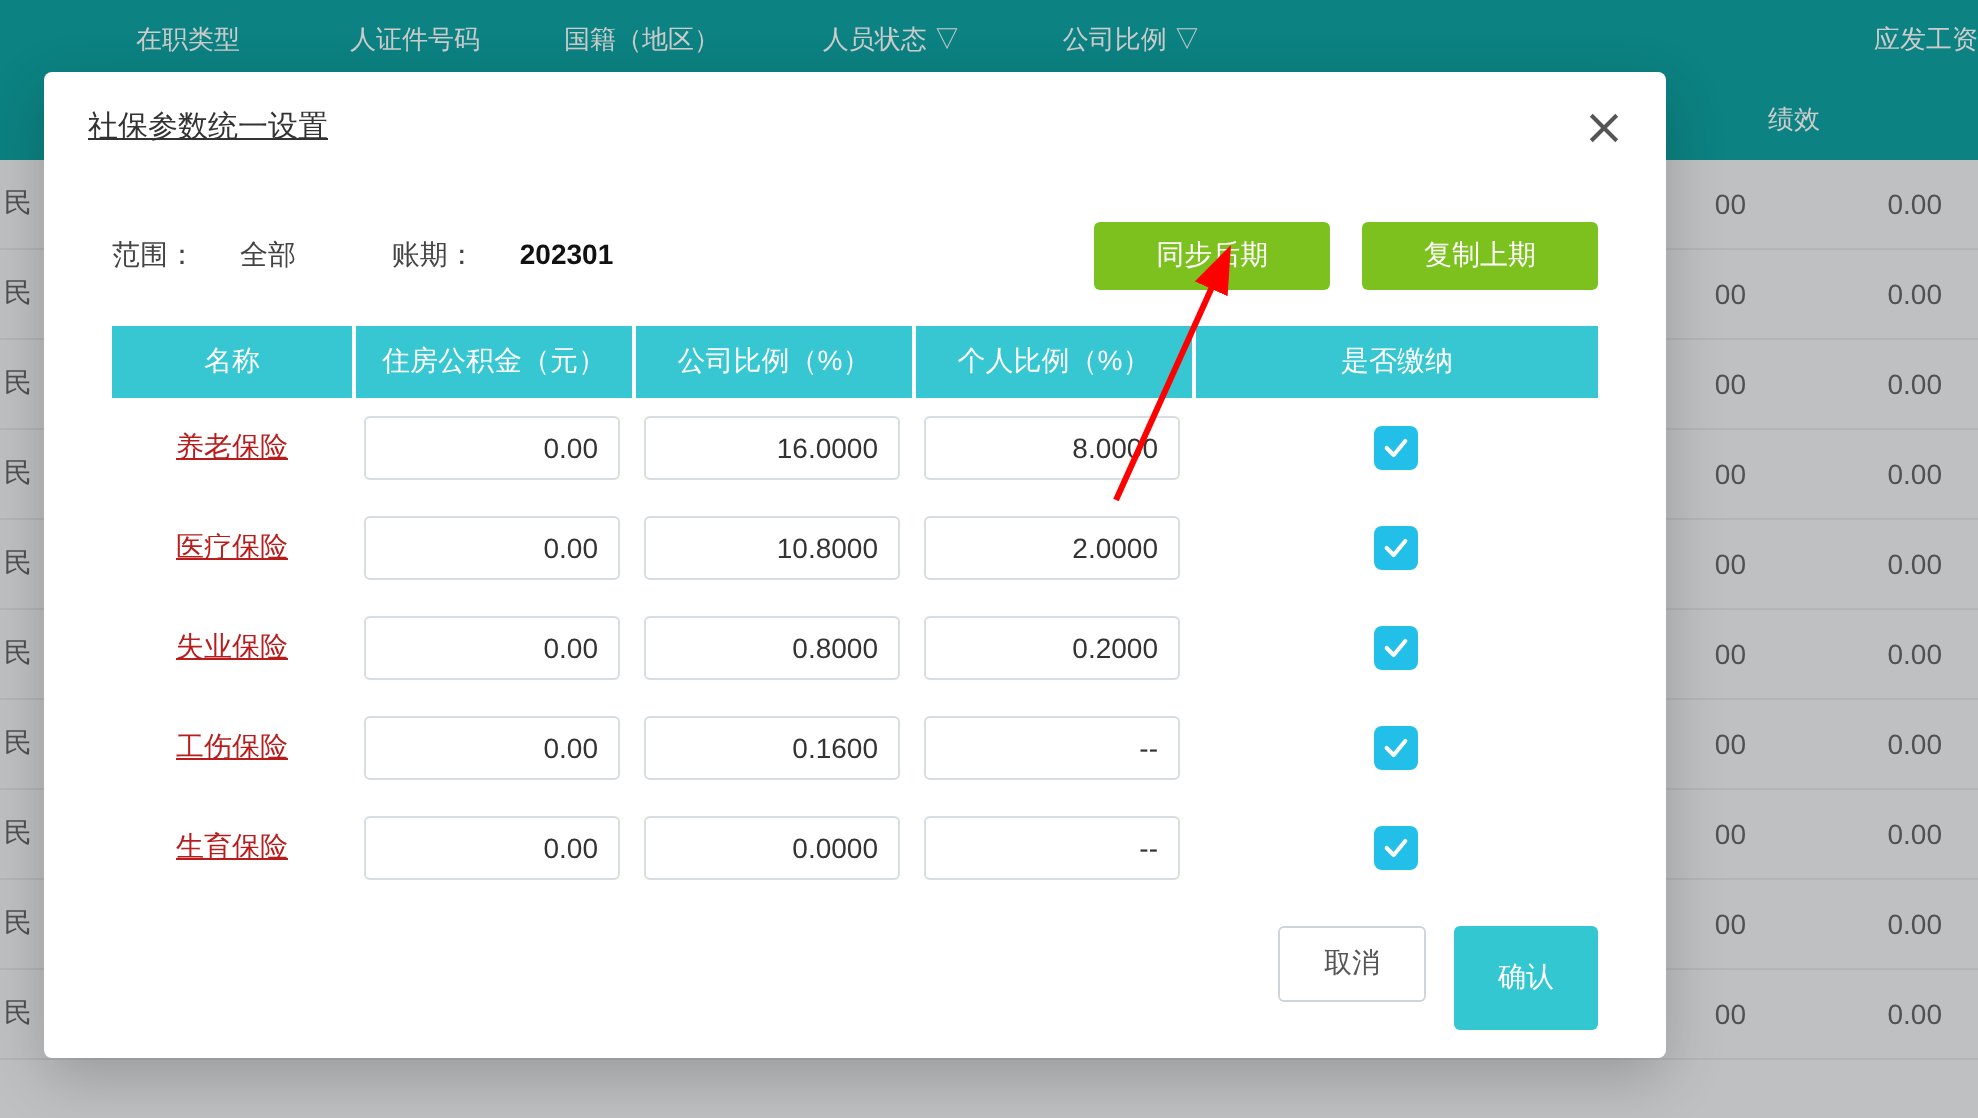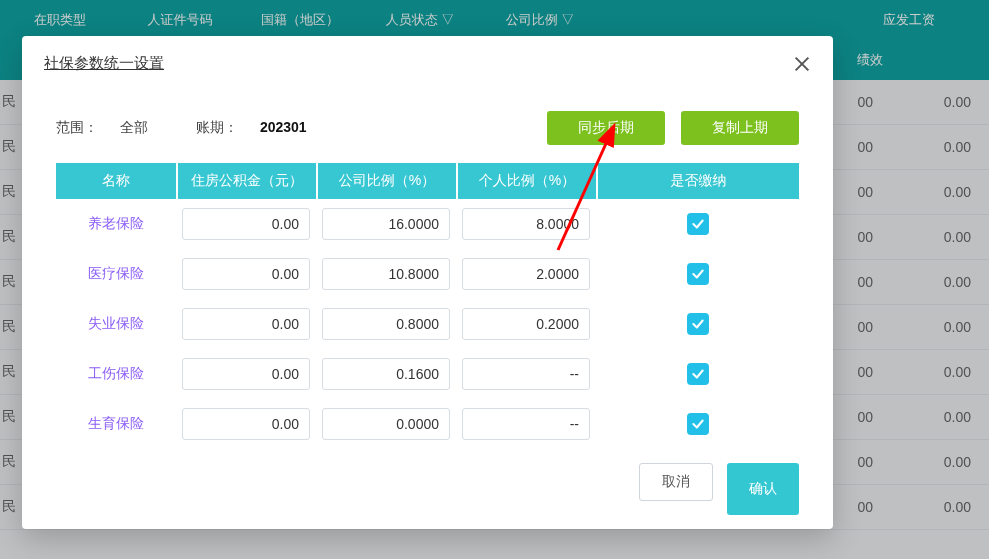--- a/index.html
+++ b/index.html
@@ -2,21 +2,21 @@
 <html><head>
 <meta charset="utf-8">
 <style>
   html,body{margin:0;padding:0;font-family:"Microsoft YaHei","Helvetica Neue",Arial,sans-serif;font-size:14px;color:#333;}
   body{width:989px;height:559px;overflow:hidden;position:relative;}
 
   
   .bg{position:absolute;inset:0;background:#eef1f3;}
   .bg-head{display:flex;align-items:center;height:40px;background:#0fa3a3;color:#fff;font-size:13px;}
   .bg-head2{display:flex;align-items:center;height:40px;background:#0fa3a3;color:#fff;font-size:13px;}
-  .bg-head .cell, .bg-head2 .cell{flex:1;text-align:center;white-space:nowrap;overflow:hidden;}
+  .bg-head .cell, .bg-head2 .cell{flex:1;text-align:right;white-space:nowrap;overflow:hidden;}
   .bg-head .cell.small{flex:0 0 120px;}
   .bg-head .cell.r{flex:0 0 160px;}
   .bg-head2 .cell{color:#fff;}
   .bg-rows{padding-top:0;}
   .bg-row{display:flex;align-items:center;height:44px;border-bottom:1px solid #dfe4e8;color:#666;}
   .bg-row .c-name{flex:0 0 18px;overflow:hidden;padding-left:2px;}
   .bg-row .c-sp{flex:1;}
   .bg-row .c-num{flex:0 0 82px;text-align:right;padding-right:18px;}
   .bg-row .c-num2{flex:0 0 80px;text-align:right;padding-right:18px;}
   .bg-mask{position:absolute;inset:0;background:rgba(0,0,0,.2);}
@@ -34,21 +34,21 @@
   .meta-row{display:flex;align-items:center;justify-content:space-between;margin:20px 0 18px;}
   .meta-left{color:#444;font-size:14px;}
   .meta-left span{margin-right:22px;}
   .meta-left b{font-weight:700;color:#111;}
   .btn-green{display:inline-flex;align-items:center;justify-content:center;height:34px;padding:0 31px;background:#7cc11e;color:#fff;border-radius:3px;margin-left:12px;cursor:pointer;font-size:14px;}
 
   table{width:100%;border-collapse:separate;border-spacing:0;}
   thead th{background:#37c7d2;color:#fff;font-weight:400;height:34px;font-size:14px;text-align:center;}
   thead th + th{border-left:2px solid #fff;}
   tbody td{height:44px;text-align:center;padding:3px 6px;}
-  tbody td.name{color:#8b5cf6;}
+  tbody td.name{color:#b91c1c;text-decoration:underline;}
   input.cell-input{width:100%;height:32px;border:1px solid #d7dde2;border-radius:3px;text-align:right;padding:0 10px;font-size:14px;color:#333;box-sizing:border-box;font-family:inherit;}
 
   .chk{display:inline-flex;width:22px;height:22px;border-radius:4px;background:#22c0e8;align-items:center;justify-content:center;cursor:pointer;}
   .chk svg{width:14px;height:14px;}
 
   .dlg-footer{display:flex;justify-content:flex-end;gap:14px;padding:14px 34px 22px;}
   .btn-plain{height:36px;min-width:72px;display:inline-flex;align-items:center;justify-content:center;border:1px solid #cfd5da;border-radius:3px;background:#fff;color:#555;cursor:pointer;font-size:14px;}
   .btn-primary{height:52px;min-width:72px;display:inline-flex;align-items:center;justify-content:center;border-radius:3px;background:#33c7d2;color:#fff;cursor:pointer;font-size:14px;}
 
   

